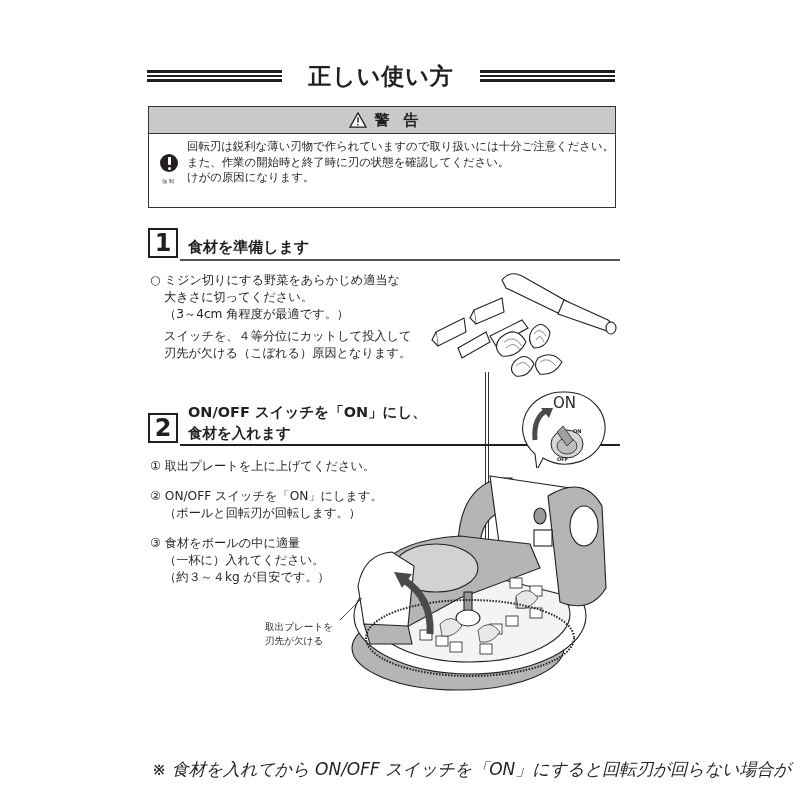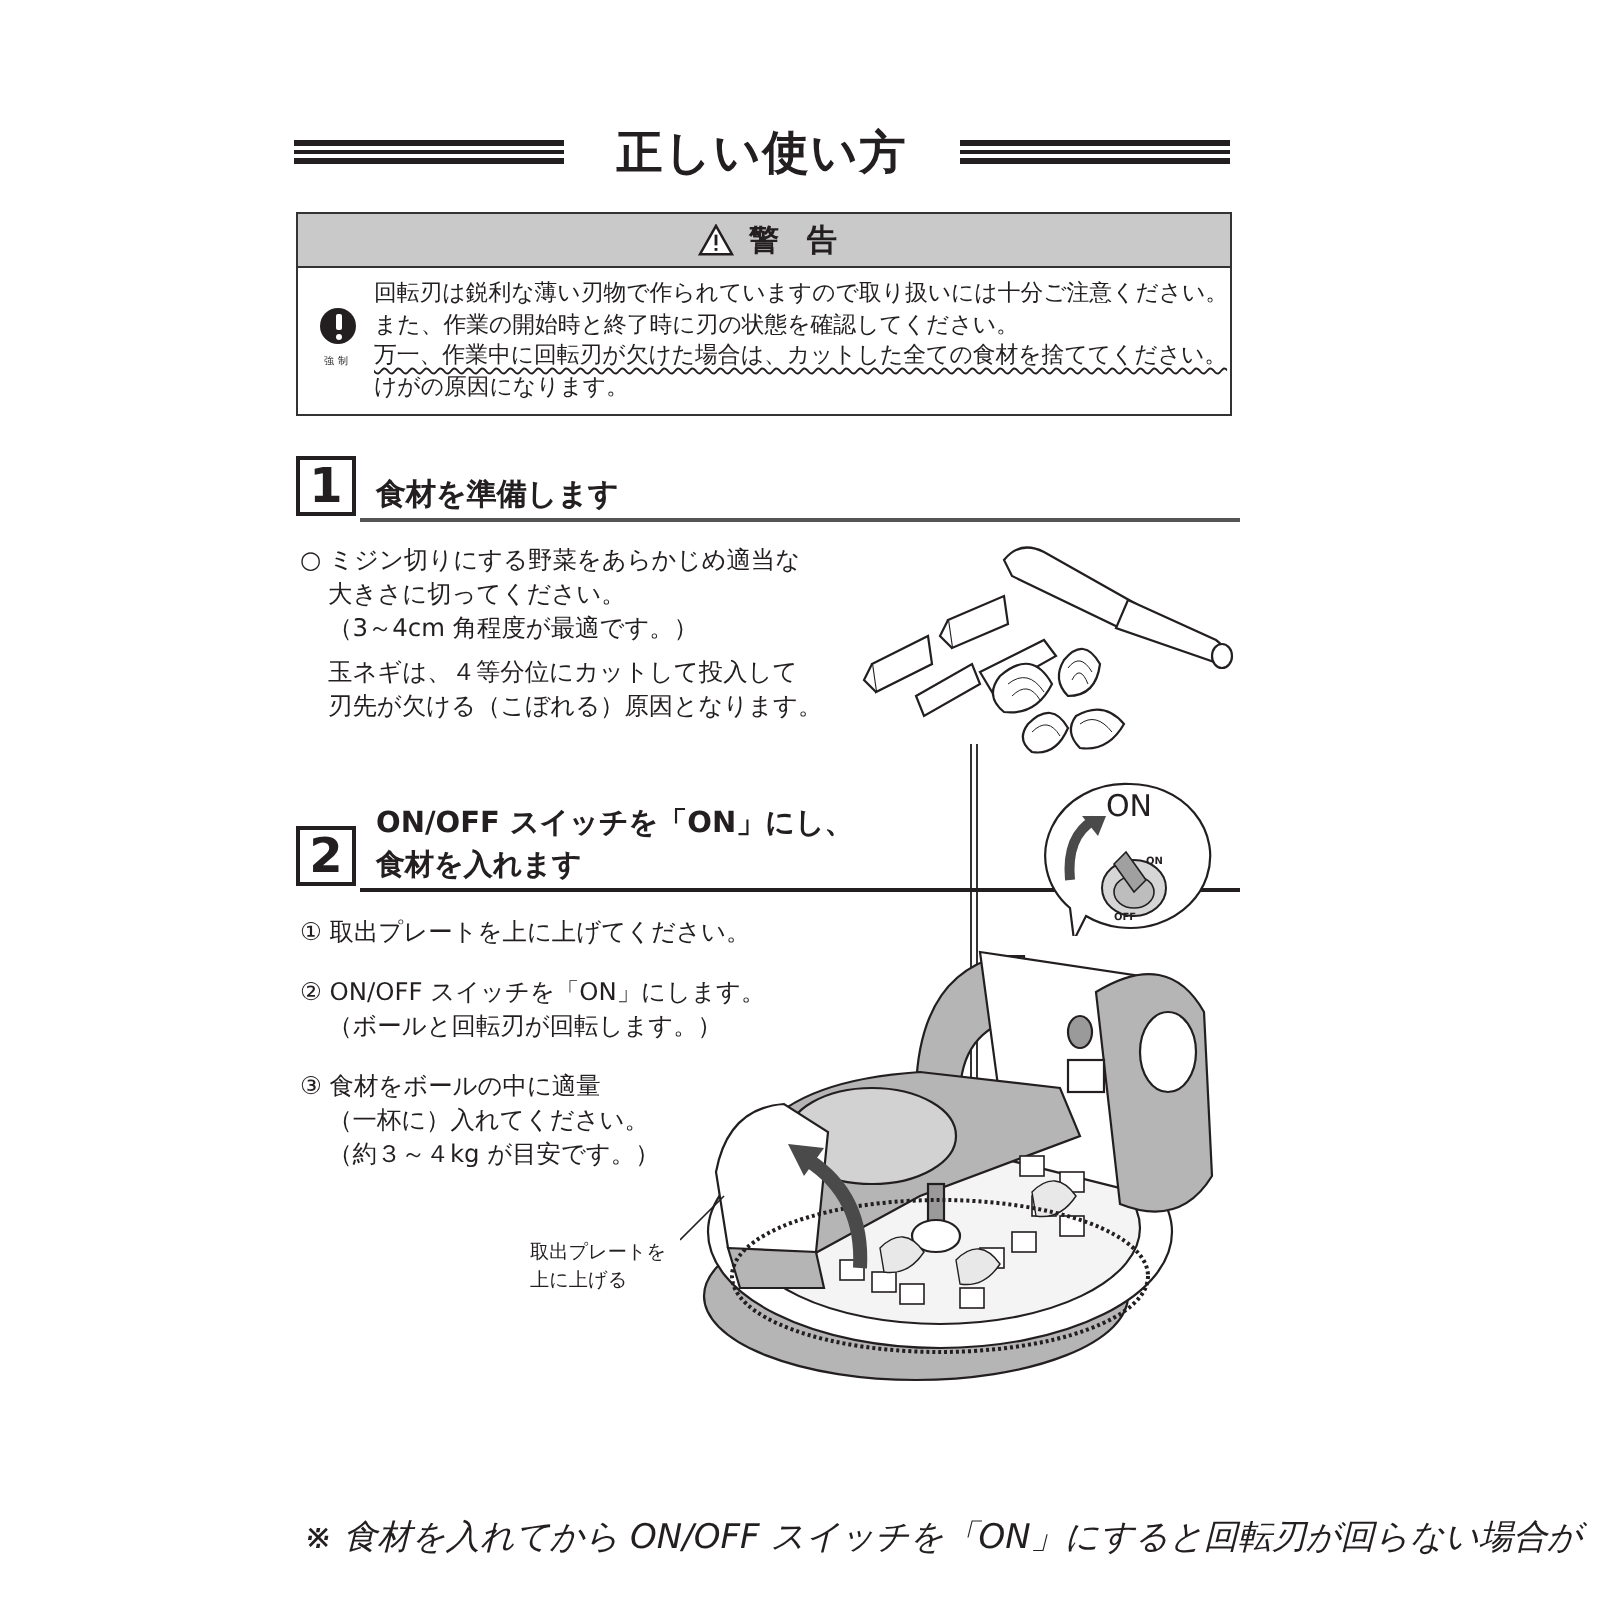--- a/index.html
+++ b/index.html
@@ -76,34 +76,33 @@
     </svg>
     <span class="warn-title">警告</span>
   </div>
   <div class="warn-body">
     <div class="must-icon">
       <div class="circ"></div>
       <div class="must-label">強制</div>
     </div>
     <div class="wline">回転刃は鋭利な薄い刃物で作られていますので取り扱いには十分ご注意ください。</div>
     <div class="wline">また、作業の開始時と終了時に刃の状態を確認してください。</div>
-    <div class="wline wavy">万一、作業中に回転刃が欠けた場合は、カットした全ての食材を捨ててください。</div>
     <div class="wline">けがの原因になります。</div>
   </div>
 </div>
 
 <div class="abs step-num step1-head">1</div>
 <div class="abs step1-title">食材を準備します</div>
 <div class="abs step1-rule"></div>
 
 <div class="abs s1-body txt">
   <div>○ ミジン切りにする野菜をあらかじめ適当な</div>
   <div class="indent">大きさに切ってください。</div>
   <div class="indent">（3～4cm 角程度が最適です。）</div>
-  <div class="indent" style="margin-top:5px">玉ネギは、４等分位にカットして投入して</div>
+  <div class="indent" style="margin-top:5px">スイッチを、４等分位にカットして投入して</div>
   <div class="indent">刃先が欠ける（こぼれる）原因となります。</div>
 </div>
 
 <svg class="abs" style="left:430px;top:262px" width="200" height="120" viewBox="0 0 200 120">
   <g fill="#fff" stroke="#231f20" stroke-width="1.1">
 
     <path d="M72,18 Q80,8 92,14 L138,40 L130,52 L76,26 Z"></path>
 
     <path d="M134,38 L178,58 Q186,64 180,70 L128,52 Z"></path>
     <ellipse cx="181" cy="66" rx="5" ry="6"></ellipse>
@@ -215,18 +214,18 @@
   <ellipse cx="130" cy="190" rx="104" ry="38" fill="none" stroke="#231f20" stroke-width="2" stroke-dasharray="1.5 1.5"></ellipse>
 
   <path d="M90,186 Q92,150 64,132" fill="none" stroke="#4a4a4a" stroke-width="7"></path>
   <polygon points="54,124 72,126 62,140" fill="#4a4a4a"></polygon>
 
   <line x1="0" y1="172" x2="22" y2="150" stroke="#231f20" stroke-width="0.8"></line>
 </svg>
 
 <div class="abs callout">
   <div>取出プレートを</div>
-  <div>上に上げる</div>
+  <div>刃先が欠ける</div>
 </div>
 
 <div class="abs note">
   <div>※ 食材を入れてから ON/OFF スイッチを「ON」にすると回転刃が回らない場合が</div>
 </div>
 
 </body></html>

